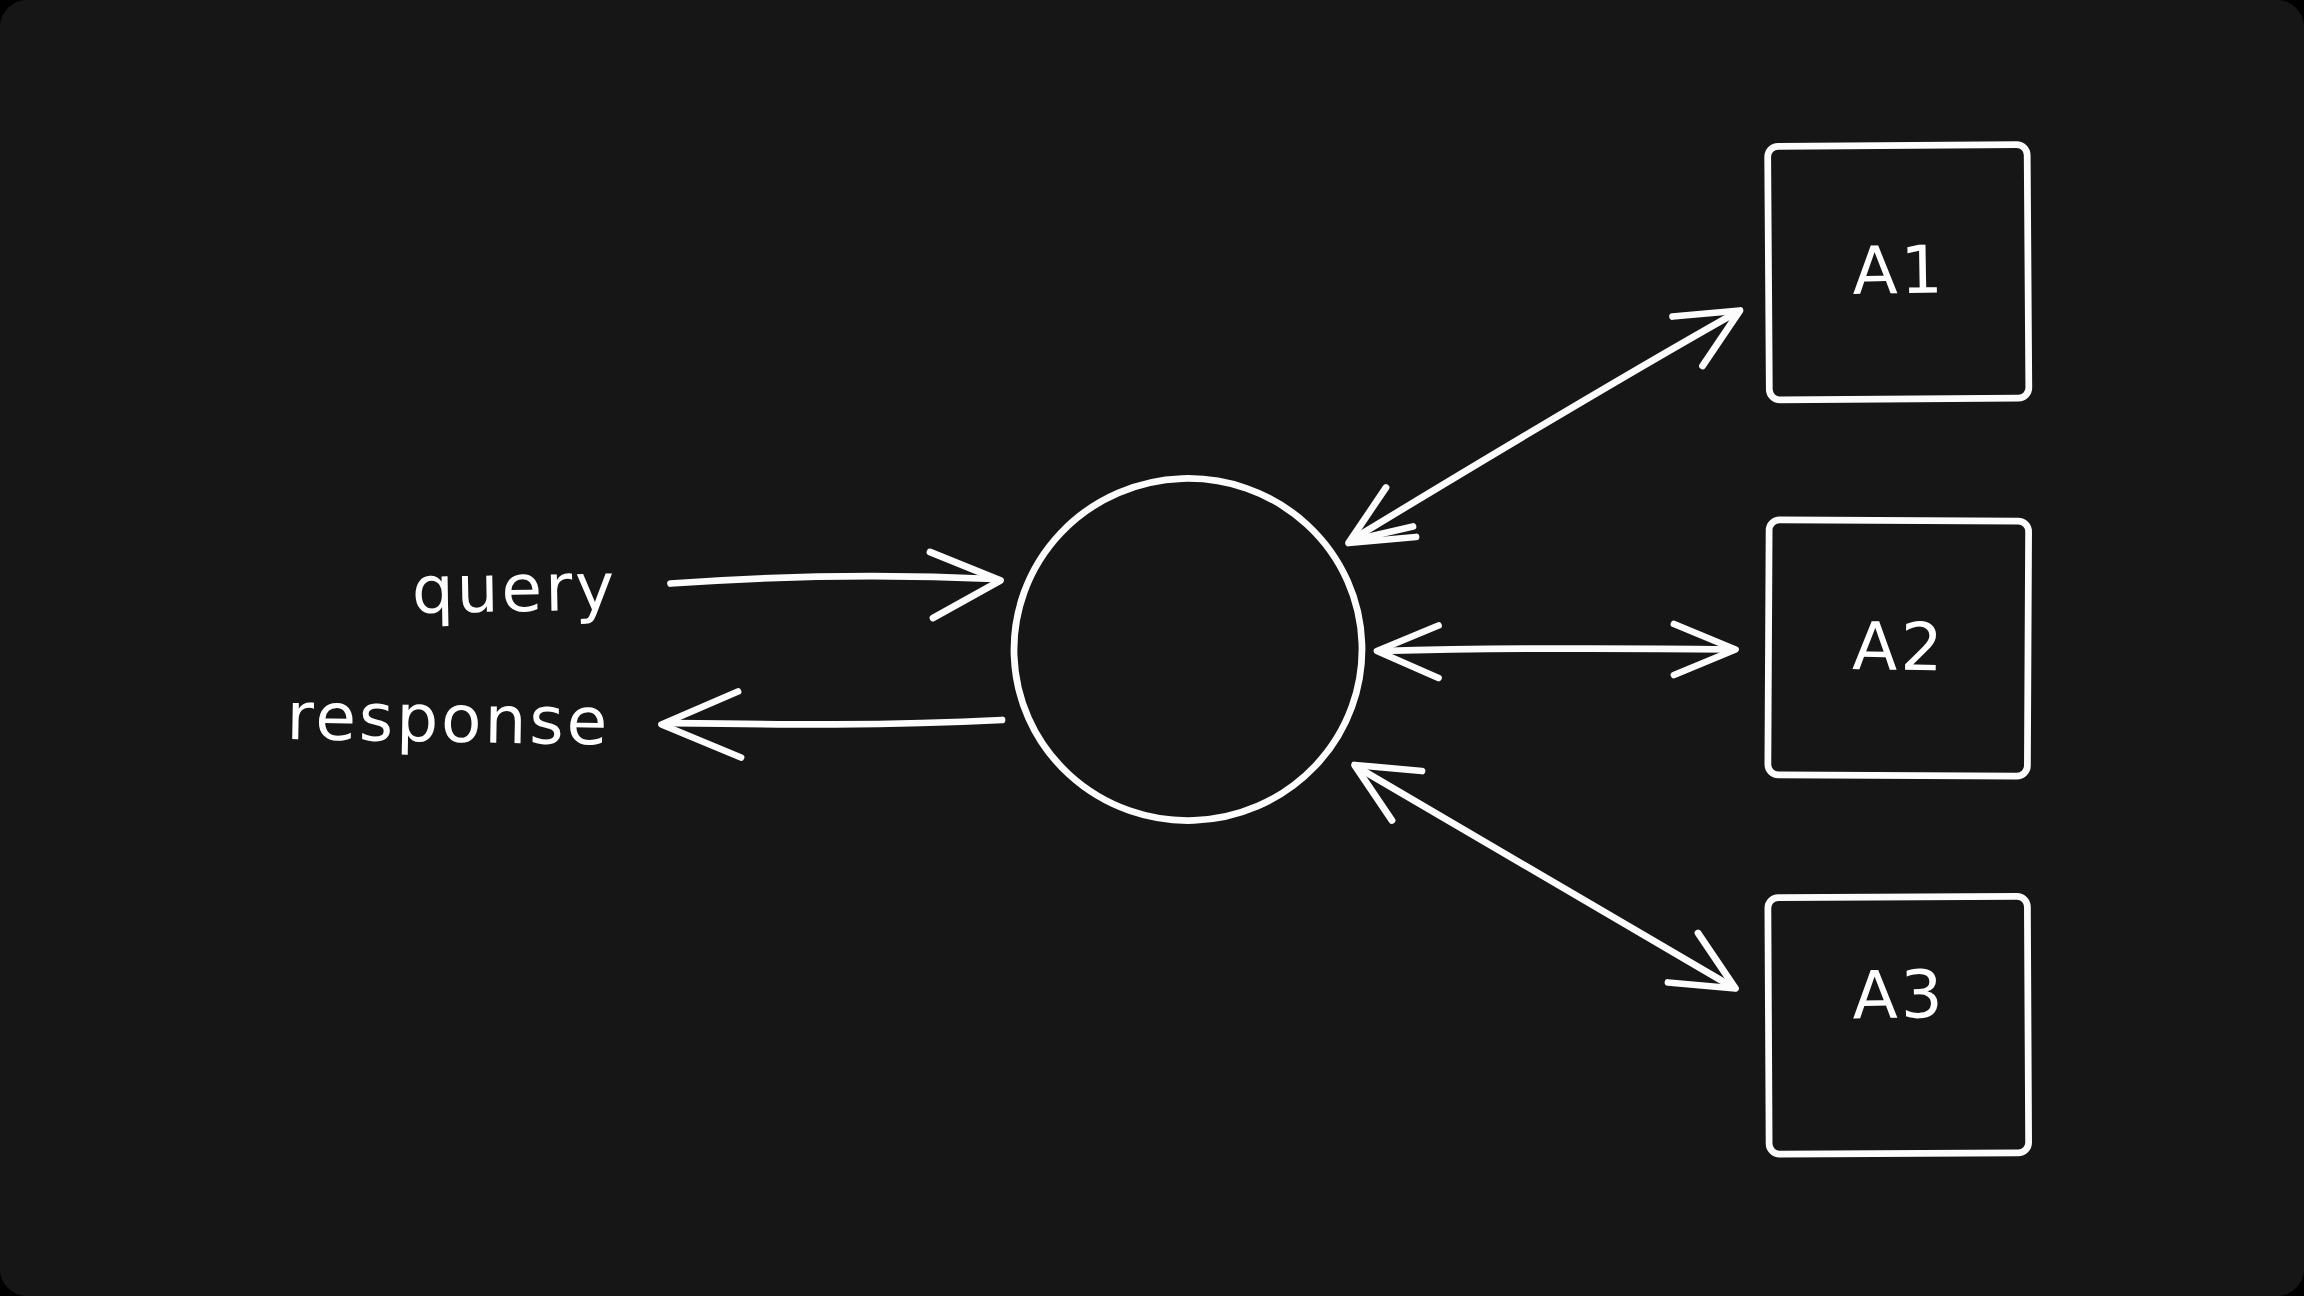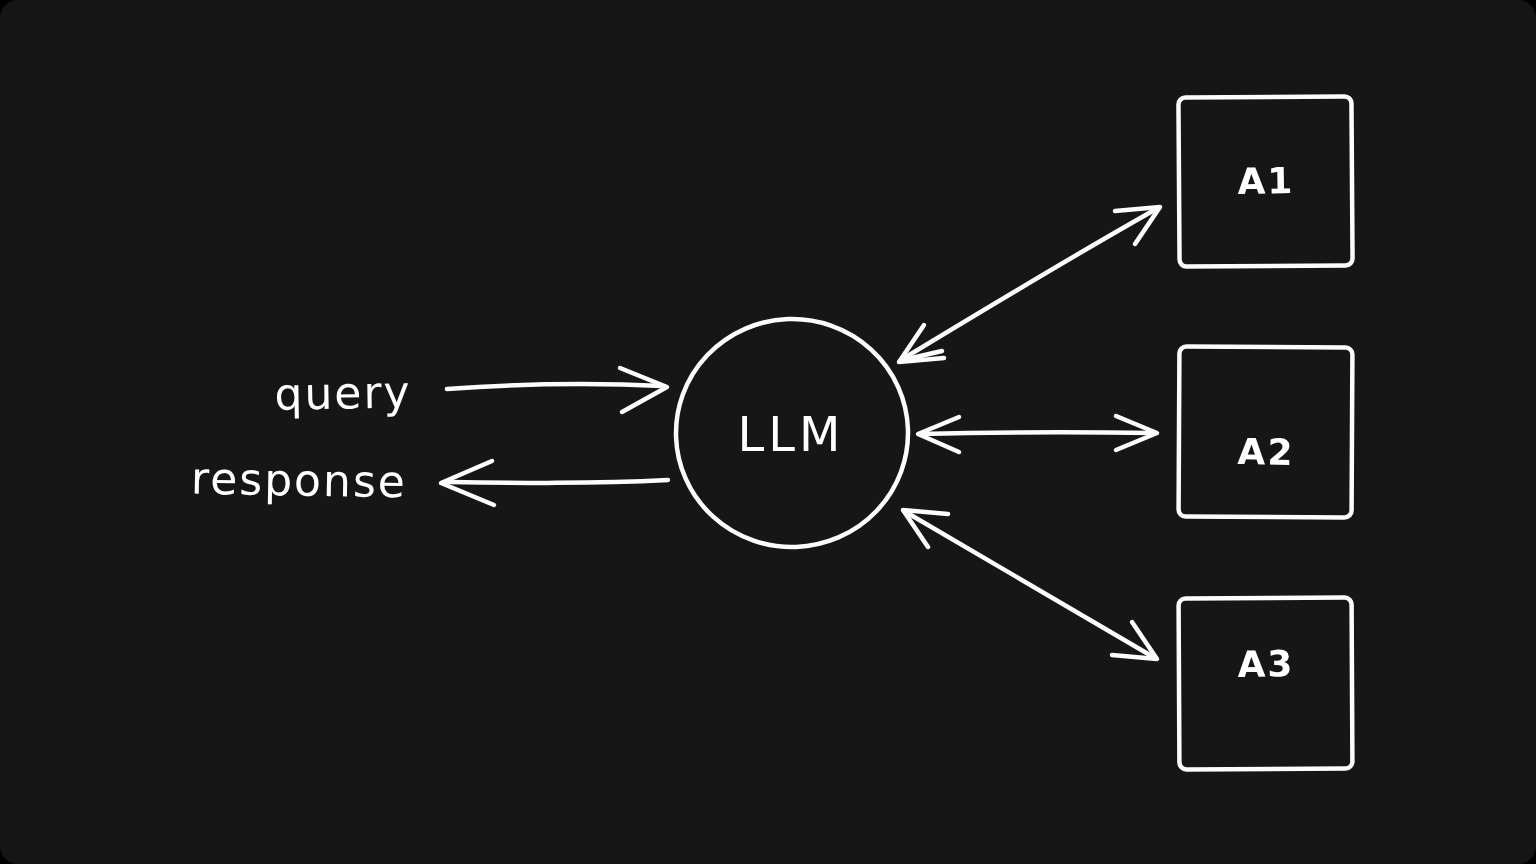--- a/index.html
+++ b/index.html
@@ -36,21 +36,21 @@
   .label {
     position: absolute;
     transform: translate(-50%, -50%);
     color: var(--text);
     white-space: nowrap;
     letter-spacing: 2px;
     user-select: none;
   }
   .label.side   { font-size: 44px; }
   .label.node   { font-size: 48px; font-weight: 500; letter-spacing: 4px; }
-  .label.agent  { font-size: 36px; font-weight: 700; }
+  .label.agent  { font-size: 44px; font-weight: 400; }
   
   .label.tilt-a { transform: translate(-50%, -50%) rotate(-1deg); }
   .label.tilt-b { transform: translate(-50%, -50%) rotate(1deg); }
 </style>
 </head>
 <body>
 
 <div class="canvas">
 
   <svg class="strokes" viewBox="0 0 1536 864" aria-hidden="true">
@@ -88,21 +88,20 @@
       <path d="M904,511 C990,562 1075,611 1155,658"></path>
       <path d="M1132,622 L1157,659 L1112,655"></path>
       <path d="M948,514 L903,510 L928,547"></path>
     </g>
   </svg>
 
   <div class="label side tilt-a" style="left:343px;  top:393px;">query</div>
 
   <div class="label side tilt-b" style="left:299px;  top:480px;">response</div>
 
-  <div class="label node" style="left:791px;  top:434px;">LLM</div>
 
   <div class="label agent tilt-a" style="left:1266px; top:181px;">A1</div>
 
-  <div class="label agent tilt-b" style="left:1266px; top:452px;">A2</div>
+  <div class="label agent tilt-b" style="left:1266px; top:432px;">A2</div>
 
   <div class="label agent tilt-a" style="left:1266px; top:664px;">A3</div>
 
 </div>
 
 </body></html>

